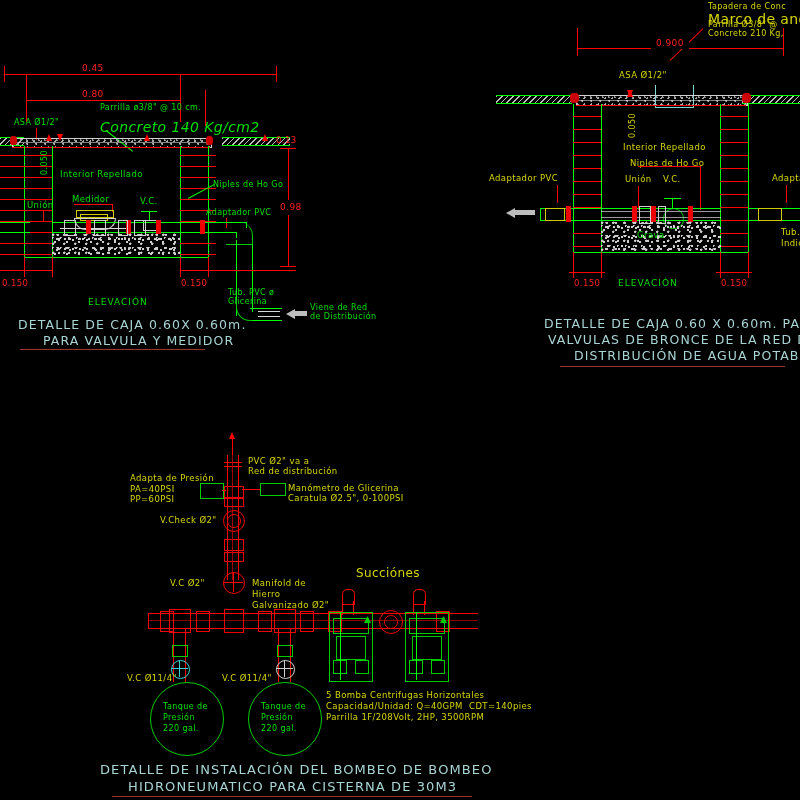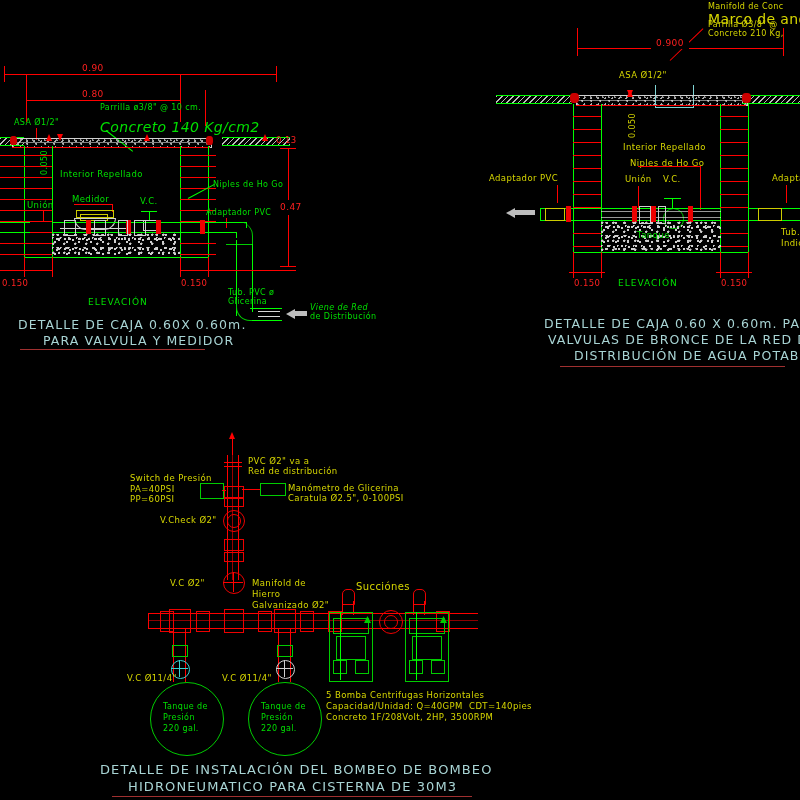--- a/index.html
+++ b/index.html
@@ -67,21 +67,21 @@
 <div id="stage">
 
   <div>
 
     <div class="ln" style="left:4px;top:74px;width:272px;"></div>
     <div class="lnv" style="left:4px;top:66px;height:16px;"></div>
     <div class="lnv" style="left:276px;top:66px;height:16px;"></div>
     <div class="lnv" style="left:26px;top:74px;height:48px;"></div>
     <div class="lnv" style="left:180px;top:74px;height:48px;"></div>
     <div class="lnv" style="left:205px;top:90px;height:36px;"></div>
-    <div class="txt t-red" style="left:78px;top:63px;font-size:9px;background:#000;padding:0 4px;">0.90</div>
+    <div class="txt t-red" style="left:78px;top:63px;font-size:9px;background:#000;padding:0 4px;">0.45</div>
 
     <div class="ln" style="left:26px;top:100px;width:154px;"></div>
     <div class="txt t-red" style="left:78px;top:89px;font-size:9px;background:#000;padding:0 4px;">0.80</div>
 
     <div class="txt t-grn" style="left:100px;top:103px;font-size:8px;">Parrilla ø3/8" @ 10 cm.</div>
     <div class="txt t-grn" style="left:100px;top:119px;font-size:14px;font-style:italic;">Concreto 140 Kg/cm2</div>
     <div class="gl" style="left:106px;top:130px;width:34px;transform:rotate(38deg);transform-origin:left center;"></div>
 
     <div class="txt t-grn" style="left:14px;top:118px;font-size:8px;">ASA Ø1/2"</div>
     <div class="lnv" style="left:36px;top:128px;height:12px;"></div>
@@ -185,21 +185,21 @@
     <div class="txt t-red" style="left:181px;top:278px;font-size:8.5px;">0.150</div>
 
     <div class="txt t-grn" style="left:213px;top:180px;font-size:8px;">Niples de Ho Go</div>
     <div class="gl" style="left:188px;top:198px;width:30px;transform:rotate(-28deg);transform-origin:left center;"></div>
     <div class="txt t-grn" style="left:206px;top:208px;font-size:8px;">Adaptador PVC</div>
     <div class="lnv" style="left:226px;top:218px;height:10px;"></div>
 
     <div class="lnv" style="left:288px;top:148px;height:118px;"></div>
     <div class="ln" style="left:280px;top:148px;width:16px;"></div>
     <div class="ln" style="left:280px;top:266px;width:16px;"></div>
-    <div class="txt t-red" style="left:280px;top:200px;font-size:9px;background:#000;padding:2px 0;">0.47</div>
+    <div class="txt t-red" style="left:280px;top:200px;font-size:9px;background:#000;padding:2px 0;">0.98</div>
 
     <div class="txt t-red" style="left:276px;top:135px;font-size:8.5px;">0.13</div>
 
     <div class="gl" style="left:212px;top:222px;width:34px;"></div>
     <div class="gl" style="left:212px;top:232px;width:24px;"></div>
     <div class="glv" style="left:246px;top:222px;height:6px;"></div>
     <div style="position:absolute;left:226px;top:222px;width:26px;height:22px;
                 border:1px solid #0c0;border-left:none;border-top:none;
                 border-radius:0 14px 0 0;"></div>
     <div class="glv" style="left:236px;top:232px;height:6px;"></div>
@@ -211,35 +211,35 @@
     <div class="gl" style="left:250px;top:308px;width:32px;"></div>
     <div class="gl" style="left:252px;top:320px;width:30px;"></div>
     <div class="wl" style="left:258px;top:311px;width:22px;"></div>
     <div class="wl" style="left:258px;top:316px;width:22px;"></div>
 
     <div class="arrowL" style="left:286px;top:309px;"></div>
     <div class="arrGrayBody" style="left:295px;top:311px;width:12px;"></div>
 
     <div class="txt t-grn" style="left:228px;top:288px;font-size:8px;">Tub. PVC ø</div>
     <div class="txt t-grn" style="left:228px;top:297px;font-size:8px;">Glicerina</div>
-    <div class="txt t-grn" style="left:310px;top:303px;font-size:8px;font-style:italic;">Viene de Red</div>
+    <div class="txt t-grn" style="left:310px;top:303px;font-size:8px;">Viene de Red</div>
     <div class="txt t-grn" style="left:310px;top:312px;font-size:8px;">de Distribución</div>
 
     <div class="ln" style="left:212px;top:270px;width:84px;"></div>
 
     <div class="txt t-grn" style="left:88px;top:297px;font-size:9px;letter-spacing:1px;">ELEVACIÓN</div>
 
     <div class="title" style="position:absolute;left:18px;top:317px;">DETALLE DE CAJA 0.60X 0.60m.</div>
     <div class="title" style="position:absolute;left:43px;top:333px;">PARA VALVULA Y MEDIDOR</div>
     <div class="uline" style="left:20px;top:349px;width:185px;"></div>
   </div>
 
   <div>
 
-    <div class="txt t-yel" style="left:708px;top:2px;font-size:8px;">Manifold de Conc</div>
+    <div class="txt t-yel" style="left:708px;top:2px;font-size:8px;">Tapadera de Conc</div>
     <div class="txt t-yel" style="left:708px;top:11px;font-size:14px;">Marco de angulo</div>
     <div class="txt t-yel" style="left:708px;top:20px;font-size:8px;">Parrilla Ø3/8" @</div>
     <div class="txt t-yel" style="left:708px;top:29px;font-size:8px;">Concreto 210 Kg,</div>
     <div class="ln" style="left:670px;top:60px;width:46px;transform:rotate(-44deg);transform-origin:left center;"></div>
 
     <div class="ln" style="left:577px;top:48px;width:206px;"></div>
     <div class="lnv" style="left:577px;top:28px;height:28px;"></div>
     <div class="lnv" style="left:783px;top:28px;height:28px;"></div>
     <div class="txt t-red" style="left:651px;top:38px;font-size:9px;background:#000;padding:0 5px;">0.900</div>
 
@@ -331,21 +331,21 @@
     <div class="arrGrayBody" style="left:515px;top:210px;width:20px;"></div>
 
     <div class="txt t-yel" style="left:489px;top:173px;font-size:8.5px;">Adaptador PVC</div>
     <div class="lnv" style="left:557px;top:185px;height:18px;"></div>
     <div class="txt t-yel" style="left:772px;top:173px;font-size:8.5px;">Adapta</div>
     <div class="lnv" style="left:786px;top:185px;height:18px;"></div>
     <div class="txt t-yel" style="left:781px;top:227px;font-size:8.5px;">Tub.</div>
     <div class="txt t-yel" style="left:781px;top:238px;font-size:8.5px;">Indic</div>
 
     <div class="gravel" style="left:601px;top:220px;width:120px;height:32px;"></div>
-    <div class="txt t-grn" style="left:637px;top:230px;font-size:8.5px;">Tanque</div>
+    <div class="txt t-grn" style="left:637px;top:230px;font-size:8.5px;">Grava</div>
     <div class="gl" style="left:601px;top:252px;width:120px;"></div>
     <div class="gl" style="left:573px;top:252px;width:175px;"></div>
 
     <div class="lnv" style="left:573px;top:252px;height:26px;"></div>
     <div class="lnv" style="left:601px;top:252px;height:26px;"></div>
     <div class="ln" style="left:569px;top:272px;width:36px;"></div>
     <div class="txt t-red" style="left:574px;top:278px;font-size:8.5px;">0.150</div>
     <div class="lnv" style="left:720px;top:252px;height:26px;"></div>
     <div class="lnv" style="left:748px;top:252px;height:26px;"></div>
     <div class="ln" style="left:716px;top:272px;width:36px;"></div>
@@ -369,21 +369,21 @@
     <div class="ln" style="left:224px;top:462px;width:18px;"></div>
     <div class="ln" style="left:224px;top:466px;width:18px;"></div>
     <div class="bxr" style="left:224px;top:486px;width:18px;height:10px;"></div>
     <div class="bxr" style="left:224px;top:498px;width:18px;height:7px;"></div>
     <div class="bxr" style="left:224px;top:539px;width:18px;height:10px;"></div>
     <div class="bxr" style="left:224px;top:552px;width:18px;height:8px;"></div>
 
     <div class="txt t-yel" style="left:248px;top:456px;font-size:8.5px;">PVC Ø2" va a</div>
     <div class="txt t-yel" style="left:248px;top:466px;font-size:8.5px;">Red de distribución</div>
 
-    <div class="txt t-yel" style="left:130px;top:473px;font-size:8.5px;">Switch de Presión</div>
+    <div class="txt t-yel" style="left:130px;top:473px;font-size:8.5px;">Adapta de Presión</div>
     <div class="txt t-yel" style="left:130px;top:484px;font-size:8.5px;">PA=40PSI</div>
     <div class="txt t-yel" style="left:130px;top:494px;font-size:8.5px;">PP=60PSI</div>
     <div class="bx" style="left:200px;top:483px;width:22px;height:14px;"></div>
     <div class="ln" style="left:222px;top:490px;width:4px;"></div>
 
     <div class="bx" style="left:260px;top:483px;width:24px;height:11px;"></div>
     <div class="ln" style="left:242px;top:489px;width:18px;"></div>
     <div class="txt t-yel" style="left:288px;top:483px;font-size:8.5px;">Manómetro de Glicerina</div>
     <div class="txt t-yel" style="left:288px;top:493px;font-size:8.5px;">Caratula Ø2.5", 0-100PSI</div>
 
@@ -435,21 +435,21 @@
     <div class="circ" style="left:150px;top:682px;width:72px;height:72px;"></div>
     <div class="txt t-grn" style="left:163px;top:702px;font-size:8px;">Tanque de</div>
     <div class="txt t-grn" style="left:163px;top:713px;font-size:8px;">Presión</div>
     <div class="txt t-grn" style="left:163px;top:724px;font-size:8px;">220 gal.</div>
 
     <div class="circ" style="left:248px;top:682px;width:72px;height:72px;"></div>
     <div class="txt t-grn" style="left:261px;top:702px;font-size:8px;">Tanque de</div>
     <div class="txt t-grn" style="left:261px;top:713px;font-size:8px;">Presión</div>
     <div class="txt t-grn" style="left:261px;top:724px;font-size:8px;">220 gal.</div>
 
-    <div class="txt t-yel" style="left:356px;top:581px;font-size:10px;">Succiónes</div>
+    <div class="txt t-yel" style="left:356px;top:566px;font-size:12px;">Succiónes</div>
 
     <div class="bxr" style="left:342px;top:589px;width:11px;height:14px;border-radius:5px 5px 0 0;"></div>
     <div class="lnv" style="left:342px;top:601px;height:14px;"></div>
     <div class="lnv" style="left:353px;top:601px;height:14px;"></div>
     <div class="bxr" style="left:413px;top:589px;width:11px;height:14px;border-radius:5px 5px 0 0;"></div>
     <div class="lnv" style="left:413px;top:601px;height:14px;"></div>
     <div class="lnv" style="left:424px;top:601px;height:14px;"></div>
 
     <div class="circr" style="left:379px;top:610px;width:22px;height:22px;"></div>
     <div class="circr" style="left:384px;top:615px;width:12px;height:12px;"></div>
@@ -468,20 +468,20 @@
     <div class="bx" style="left:431px;top:660px;width:12px;height:12px;"></div>
     <div class="glv" style="left:416px;top:612px;height:68px;"></div>
 
     <div style="position:absolute;left:364px;top:616px;width:7px;height:7px;background:#0c0;
                 clip-path:polygon(50% 0,100% 100%,0 100%);"></div>
     <div style="position:absolute;left:440px;top:616px;width:7px;height:7px;background:#0c0;
                 clip-path:polygon(50% 0,100% 100%,0 100%);"></div>
 
     <div class="txt t-yel" style="left:326px;top:690px;font-size:8.5px;">5 Bomba Centrifugas Horizontales</div>
     <div class="txt t-yel" style="left:326px;top:701px;font-size:8.5px;">Capacidad/Unidad: Q=40GPM  CDT=140pies</div>
-    <div class="txt t-yel" style="left:326px;top:712px;font-size:8.5px;">Concreto 1F/208Volt, 2HP, 3500RPM</div>
+    <div class="txt t-yel" style="left:326px;top:712px;font-size:8.5px;">Parrilla 1F/208Volt, 2HP, 3500RPM</div>
 
     <div class="title" style="position:absolute;left:100px;top:762px;font-size:13px;">DETALLE DE INSTALACIÓN DEL BOMBEO DE BOMBEO</div>
     <div class="title" style="position:absolute;left:128px;top:779px;font-size:13px;">HIDRONEUMATICO PARA CISTERNA DE 30M3</div>
     <div class="uline" style="left:112px;top:796px;width:360px;"></div>
   </div>
 
 </div>
 
 </body></html>

